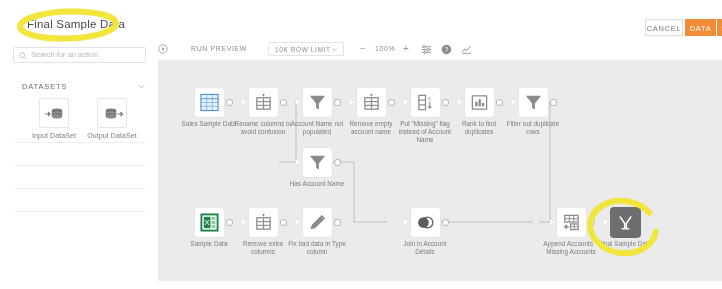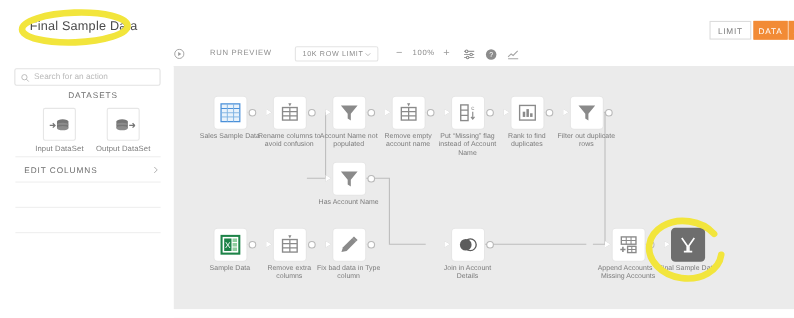--- a/index.html
+++ b/index.html
@@ -31,41 +31,41 @@
     left:685px;width:31px;background:#f28b36;border:1px solid #f28b36;color:#fff;
   }
   .btn-more{
     left:717px;width:12px;background:#f28b36;border:1px solid #f28b36;color:#fff;
     font-size:8px;
   }
 
   
   .sidebar{position:absolute;left:0;top:38px;width:158px;height:251px;background:#fff;}
   .search-wrap{
-    position:absolute;left:13px;top:24px;width:133px;height:16px;
+    position:absolute;left:13px;top:9px;width:133px;height:16px;
     border:1px solid #e2e2e2;border-radius:2px;background:#fff;box-sizing:border-box;
   }
   .search-icon{position:absolute;left:5px;top:4px;width:8px;height:8px;color:#b5b5b5;}
   .search-icon svg{display:block;}
   .search-input{
     position:absolute;left:17px;top:0;width:112px;height:14px;line-height:14px;
     border:0;outline:0;background:transparent;font-size:7.5px;color:#9a9a9a;
     font-family:inherit;padding:0;
   }
   .search-input::placeholder{color:#b9b9b9;}
 
   .sec-head{
     position:absolute;left:22px;width:124px;height:14px;line-height:14px;
     font-size:7.5px;letter-spacing:.85px;color:#6d6d6d;cursor:pointer;
   }
   .sec-chev{
     position:absolute;right:0;top:2px;width:9px;height:9px;color:#b0b0b0;
   }
   .sec-chev svg{display:block;}
-  .sec-datasets{top:42px;margin-left:40px;}
+  .sec-datasets{top:42px;}
   .sec-editcols{top:110px;}
   .sec-editdata{top:133px;}
   .sec-combine{top:156px;}
   .sec-sep{
     position:absolute;left:14px;width:132px;height:1px;background:#efefef;
   }
 
   .tile{position:absolute;top:60px;width:56px;text-align:center;cursor:pointer;}
   .tile-sq{
     width:30px;height:30px;margin:0 auto;border:1px solid #e6e6e6;background:#fff;
@@ -141,21 +141,21 @@
 
 <div class="app">
 
   <div class="topbar">
     <div class="doc-title">Final Sample Data</div>
     <span class="title-edit">
       <svg width="11" height="11" viewBox="0 0 11 11">
           <path d="M1.2 9.6 L2 7.4 L7.6 1.8 L9 3.2 L3.4 8.8 Z" fill="#8f8f8f"></path>
         </svg>
     </span>
-    <div class="btn btn-cancel">LIMIT</div>
+    <div class="btn btn-cancel">CANCEL</div>
     <div class="btn btn-save">DATA</div>
     <div class="btn btn-more">›</div>
   </div>
 
   <div class="sidebar">
 
     <div class="search-wrap">
       <span class="search-icon">
         <svg width="8" height="8" viewBox="0 0 10 10">
           <circle cx="4" cy="4" r="3" fill="none" stroke="#b5b5b5" stroke-width="1"></circle>
@@ -196,28 +196,20 @@
           <ellipse cx="8" cy="9.5" rx="5.2" ry="2" fill="#8c8c8c"></ellipse>
           <rect x="2.8" y="9.5" width="10.4" height="3" fill="#767676"></rect>
           <ellipse cx="8" cy="12.5" rx="5.2" ry="2" fill="#8c8c8c"></ellipse>
           <path d="M14.5 10 L19.5 10 M17.5 8 L19.5 10 L17.5 12" stroke="#767676" stroke-width="1.2" fill="none"></path>
         </svg>
       </div>
       <div class="tile-lbl">Output DataSet</div>
     </div>
 
     <div class="sec-sep" style="top:104px"></div>
-    <div class="sec-head sec-editcols">
-      <span>EDIT COLUMNS</span>
-      <span class="sec-chev">
-        <svg width="9" height="9" viewBox="0 0 10 10">
-            <path d="M3.6 2 L6.6 5 L3.6 8" fill="none" stroke="#b0b0b0" stroke-width="1"></path>
-          </svg>
-      </span>
-    </div>
 
     <div class="sec-sep" style="top:127px"></div>
 
     <div class="sec-sep" style="top:150px"></div>
     <div class="sec-sep" style="top:173px"></div>
   </div>
 
   <div class="toolbar">
     <div class="tb-item tb-back" style="font-size:0;">chevron-left-icon</div>
     <div class="tb-play">

